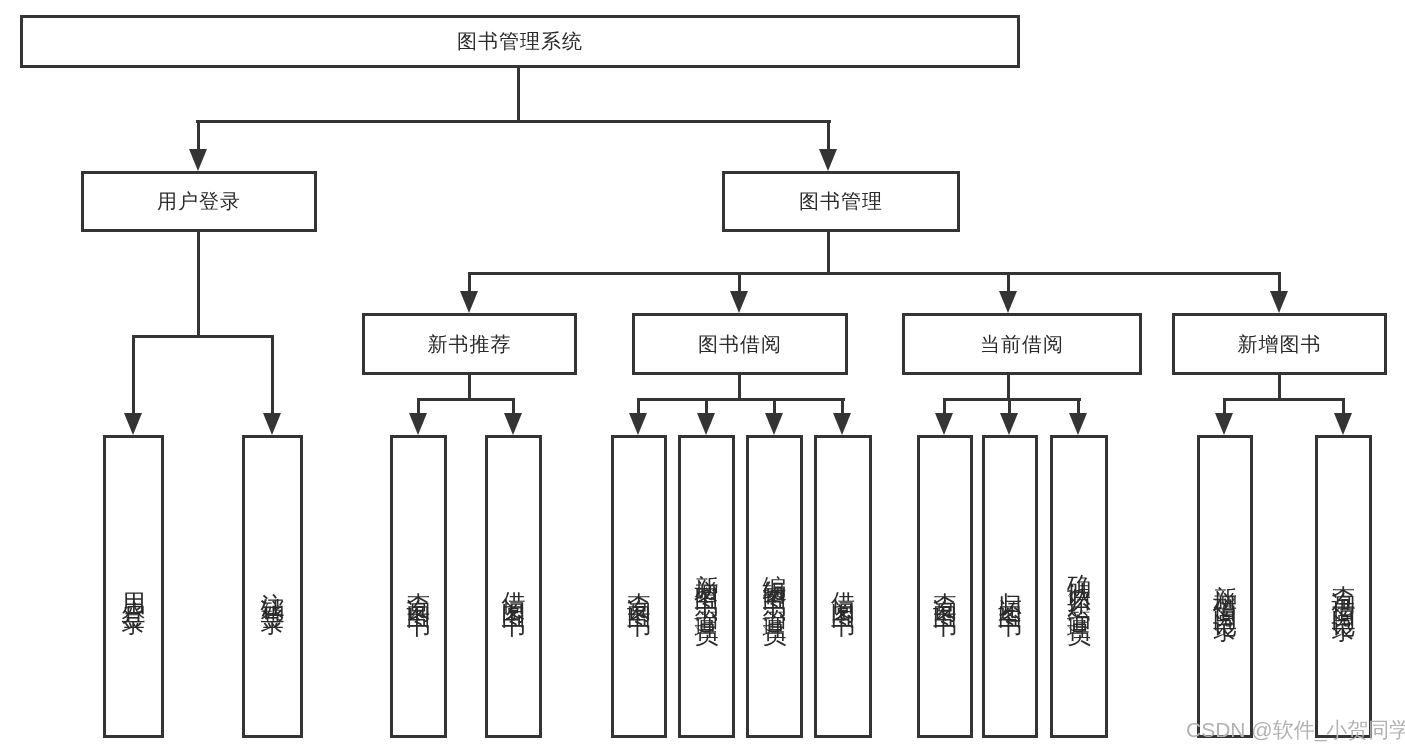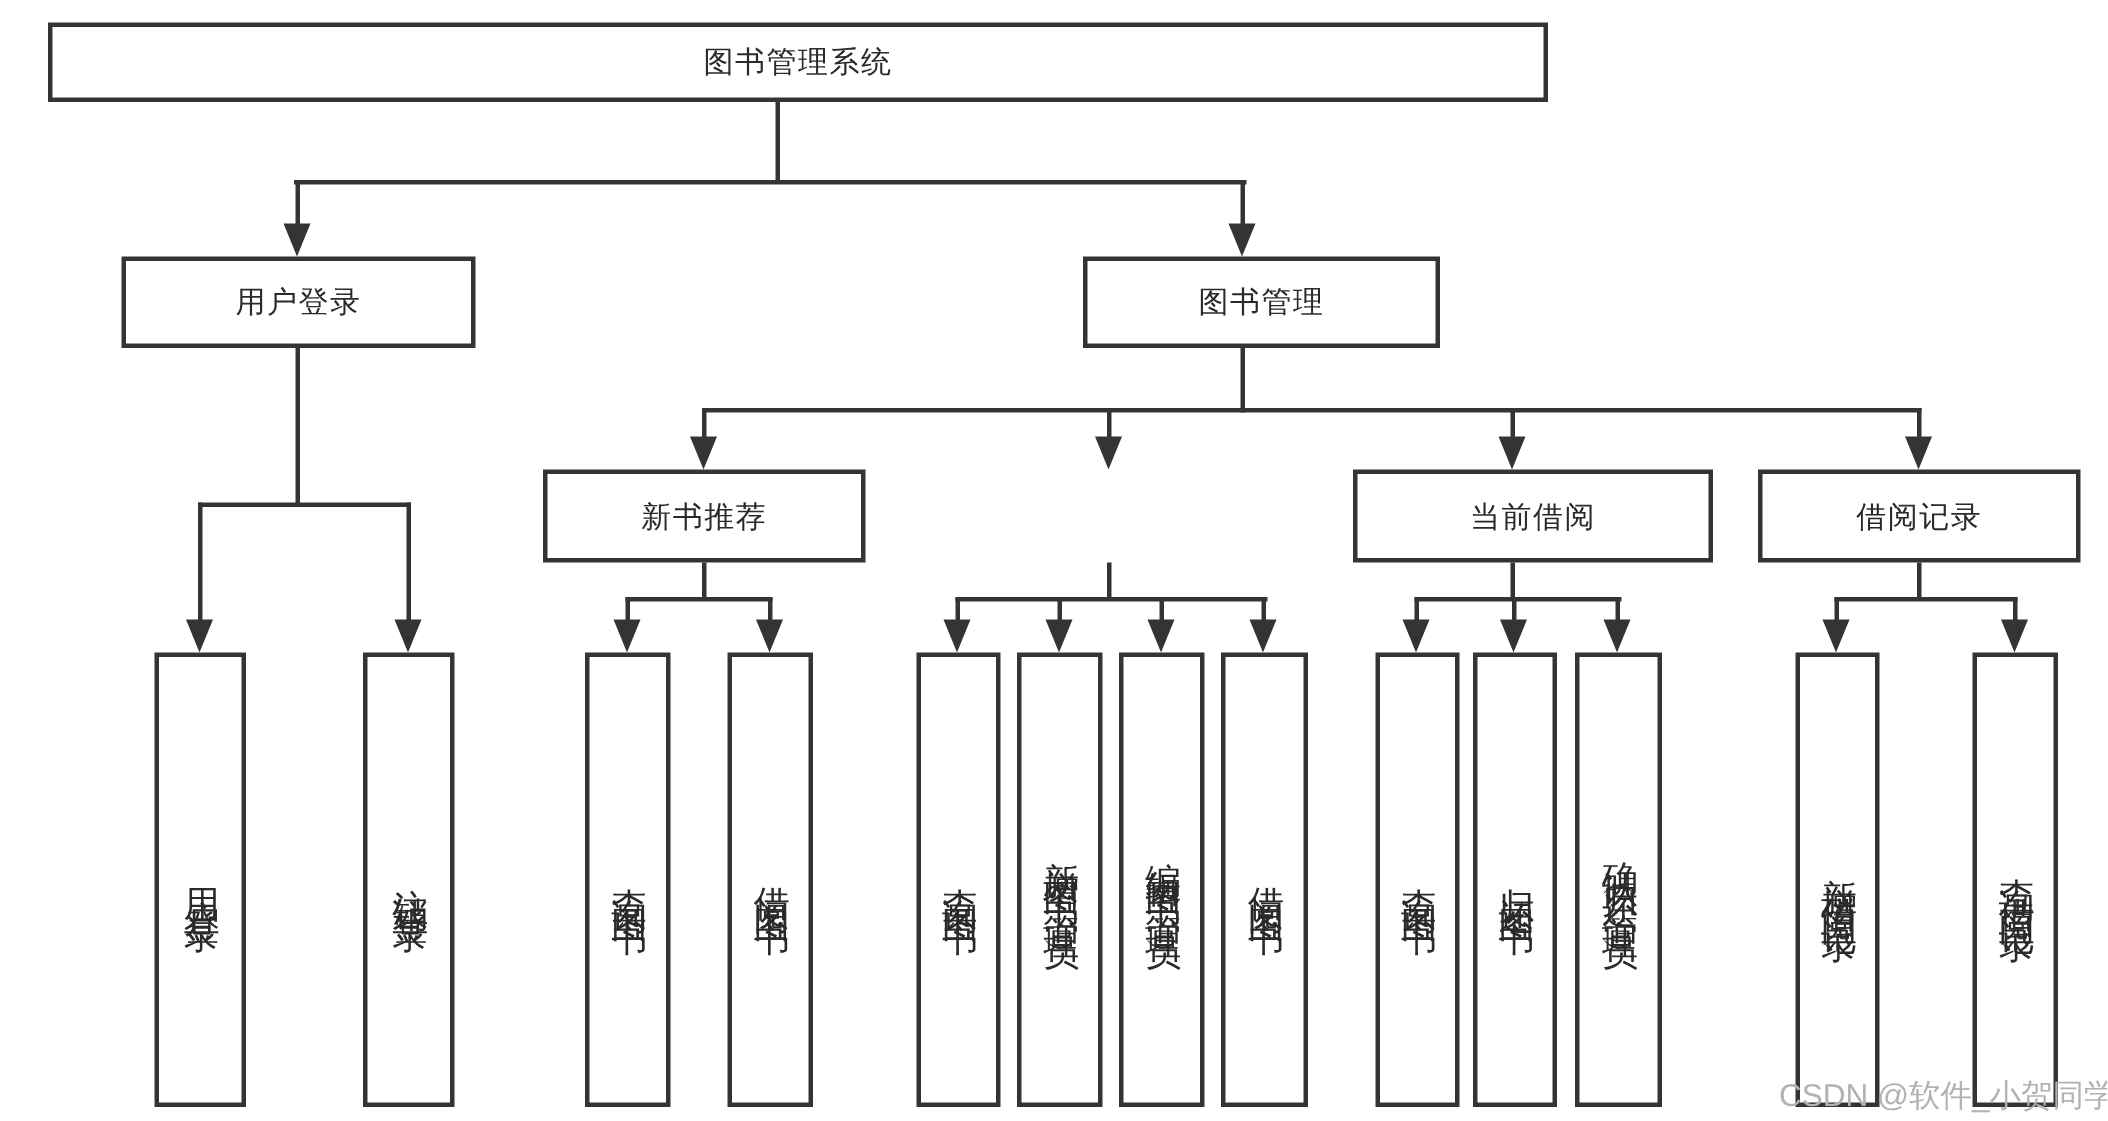--- a/index.html
+++ b/index.html
@@ -65,43 +65,46 @@
     font-size: 21px;
     color: #b2b2b2;
     white-space: nowrap;
   }
 </style>
 </head>
 <body>
 
 <div class="canvas">
 
-  <div class="box h" style="left:32px; top:15px; width:1000px; height:53px;">
+  <div class="box h" style="left:20px; top:15px; width:1000px; height:53px;">
     <span class="lbl">图书管理系统</span>
   </div>
 
   <div class="box h" style="left:81px; top:171px; width:236px; height:61px;">
     <span class="lbl">用户登录</span>
   </div>
 
   <div class="box h" style="left:710px; top:171px; width:238px; height:61px;margin-left:12px;">
     <span class="lbl">图书管理</span>
   </div>
 
   <div class="box h" style="left:362px; top:313px; width:215px; height:62px;">
     <span class="lbl">新书推荐</span>
   </div>
 
+  <div class="box h" style="left:632px; top:313px; width:216px; height:62px;">
+    <span class="lbl">图书借阅</span>
+  </div>
 
   <div class="box h" style="left:902px; top:313px; width:240px; height:62px;">
     <span class="lbl">当前借阅</span>
   </div>
 
   <div class="box h" style="left:1172px; top:313px; width:215px; height:62px;">
-    <span class="lbl">借阅记录</span>
+    <span class="lbl">新增图书</span>
   </div>
 
   <div class="box v" style="left:103px; width:61px;">
     <span class="lbl">用户登录</span>
   </div>
   <div class="box v" style="left:242px; width:61px;">
     <span class="lbl">注销登录</span>
   </div>
 
   <div class="box v" style="left:390px; width:57px;">

